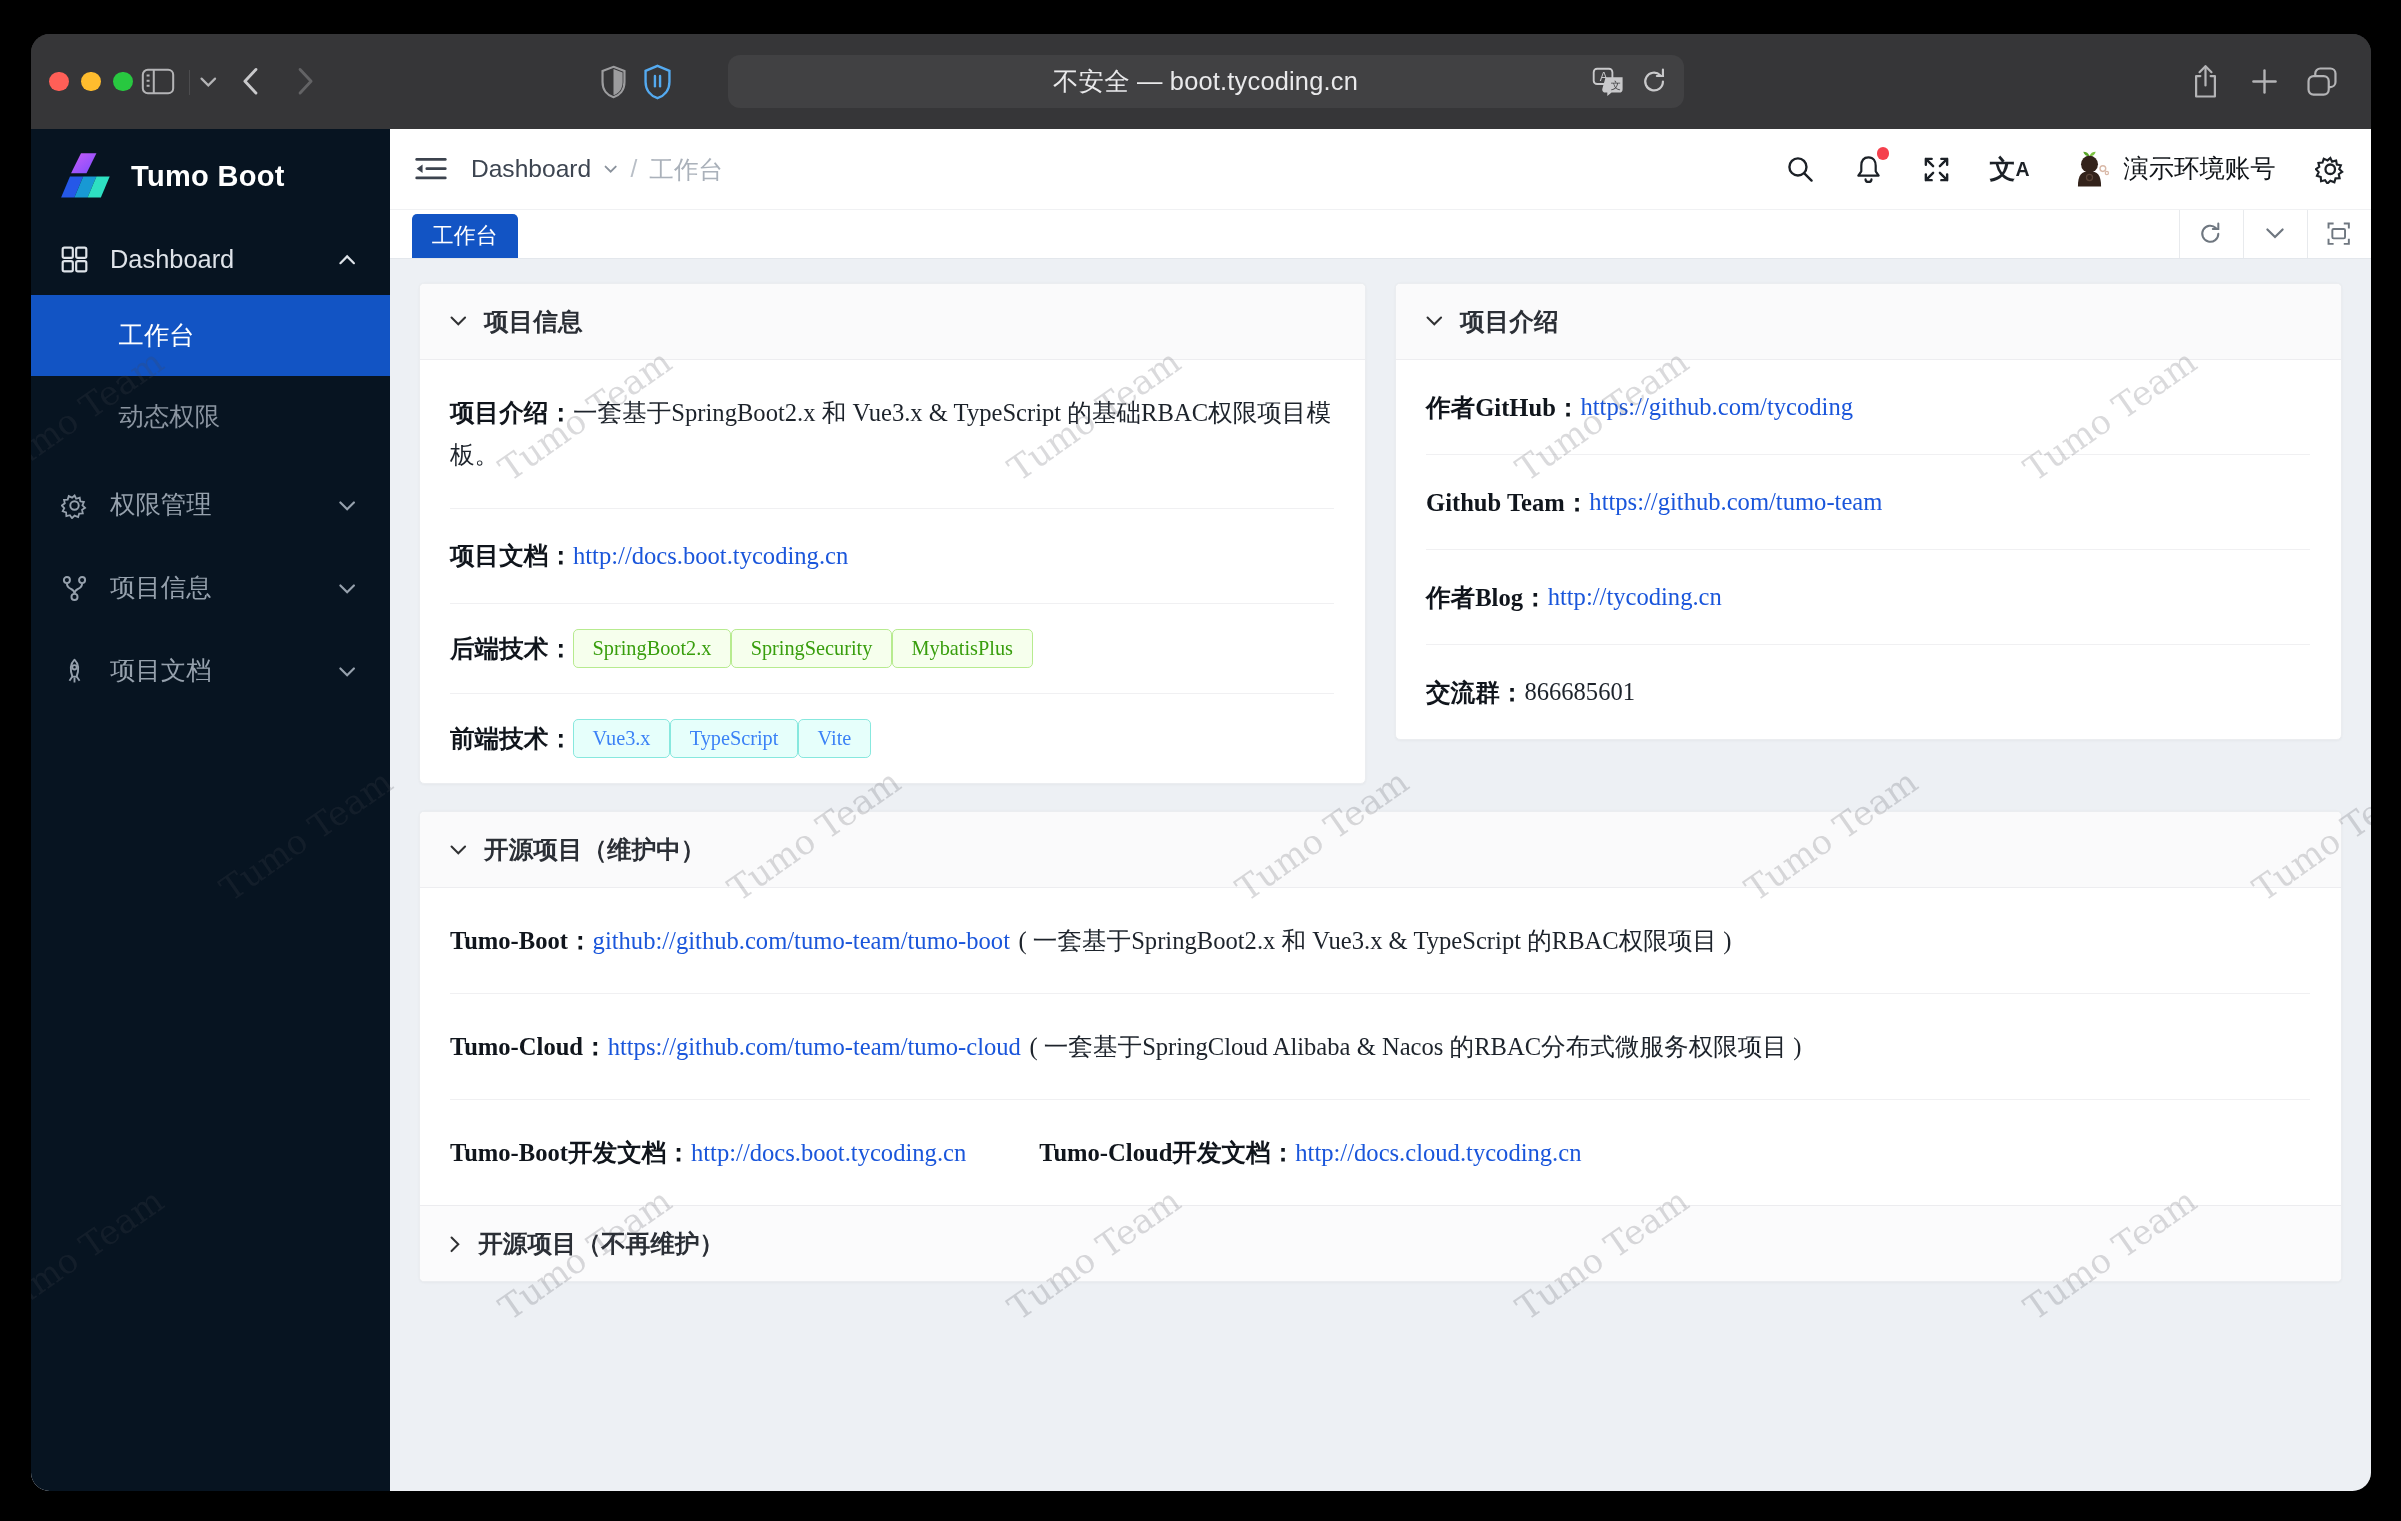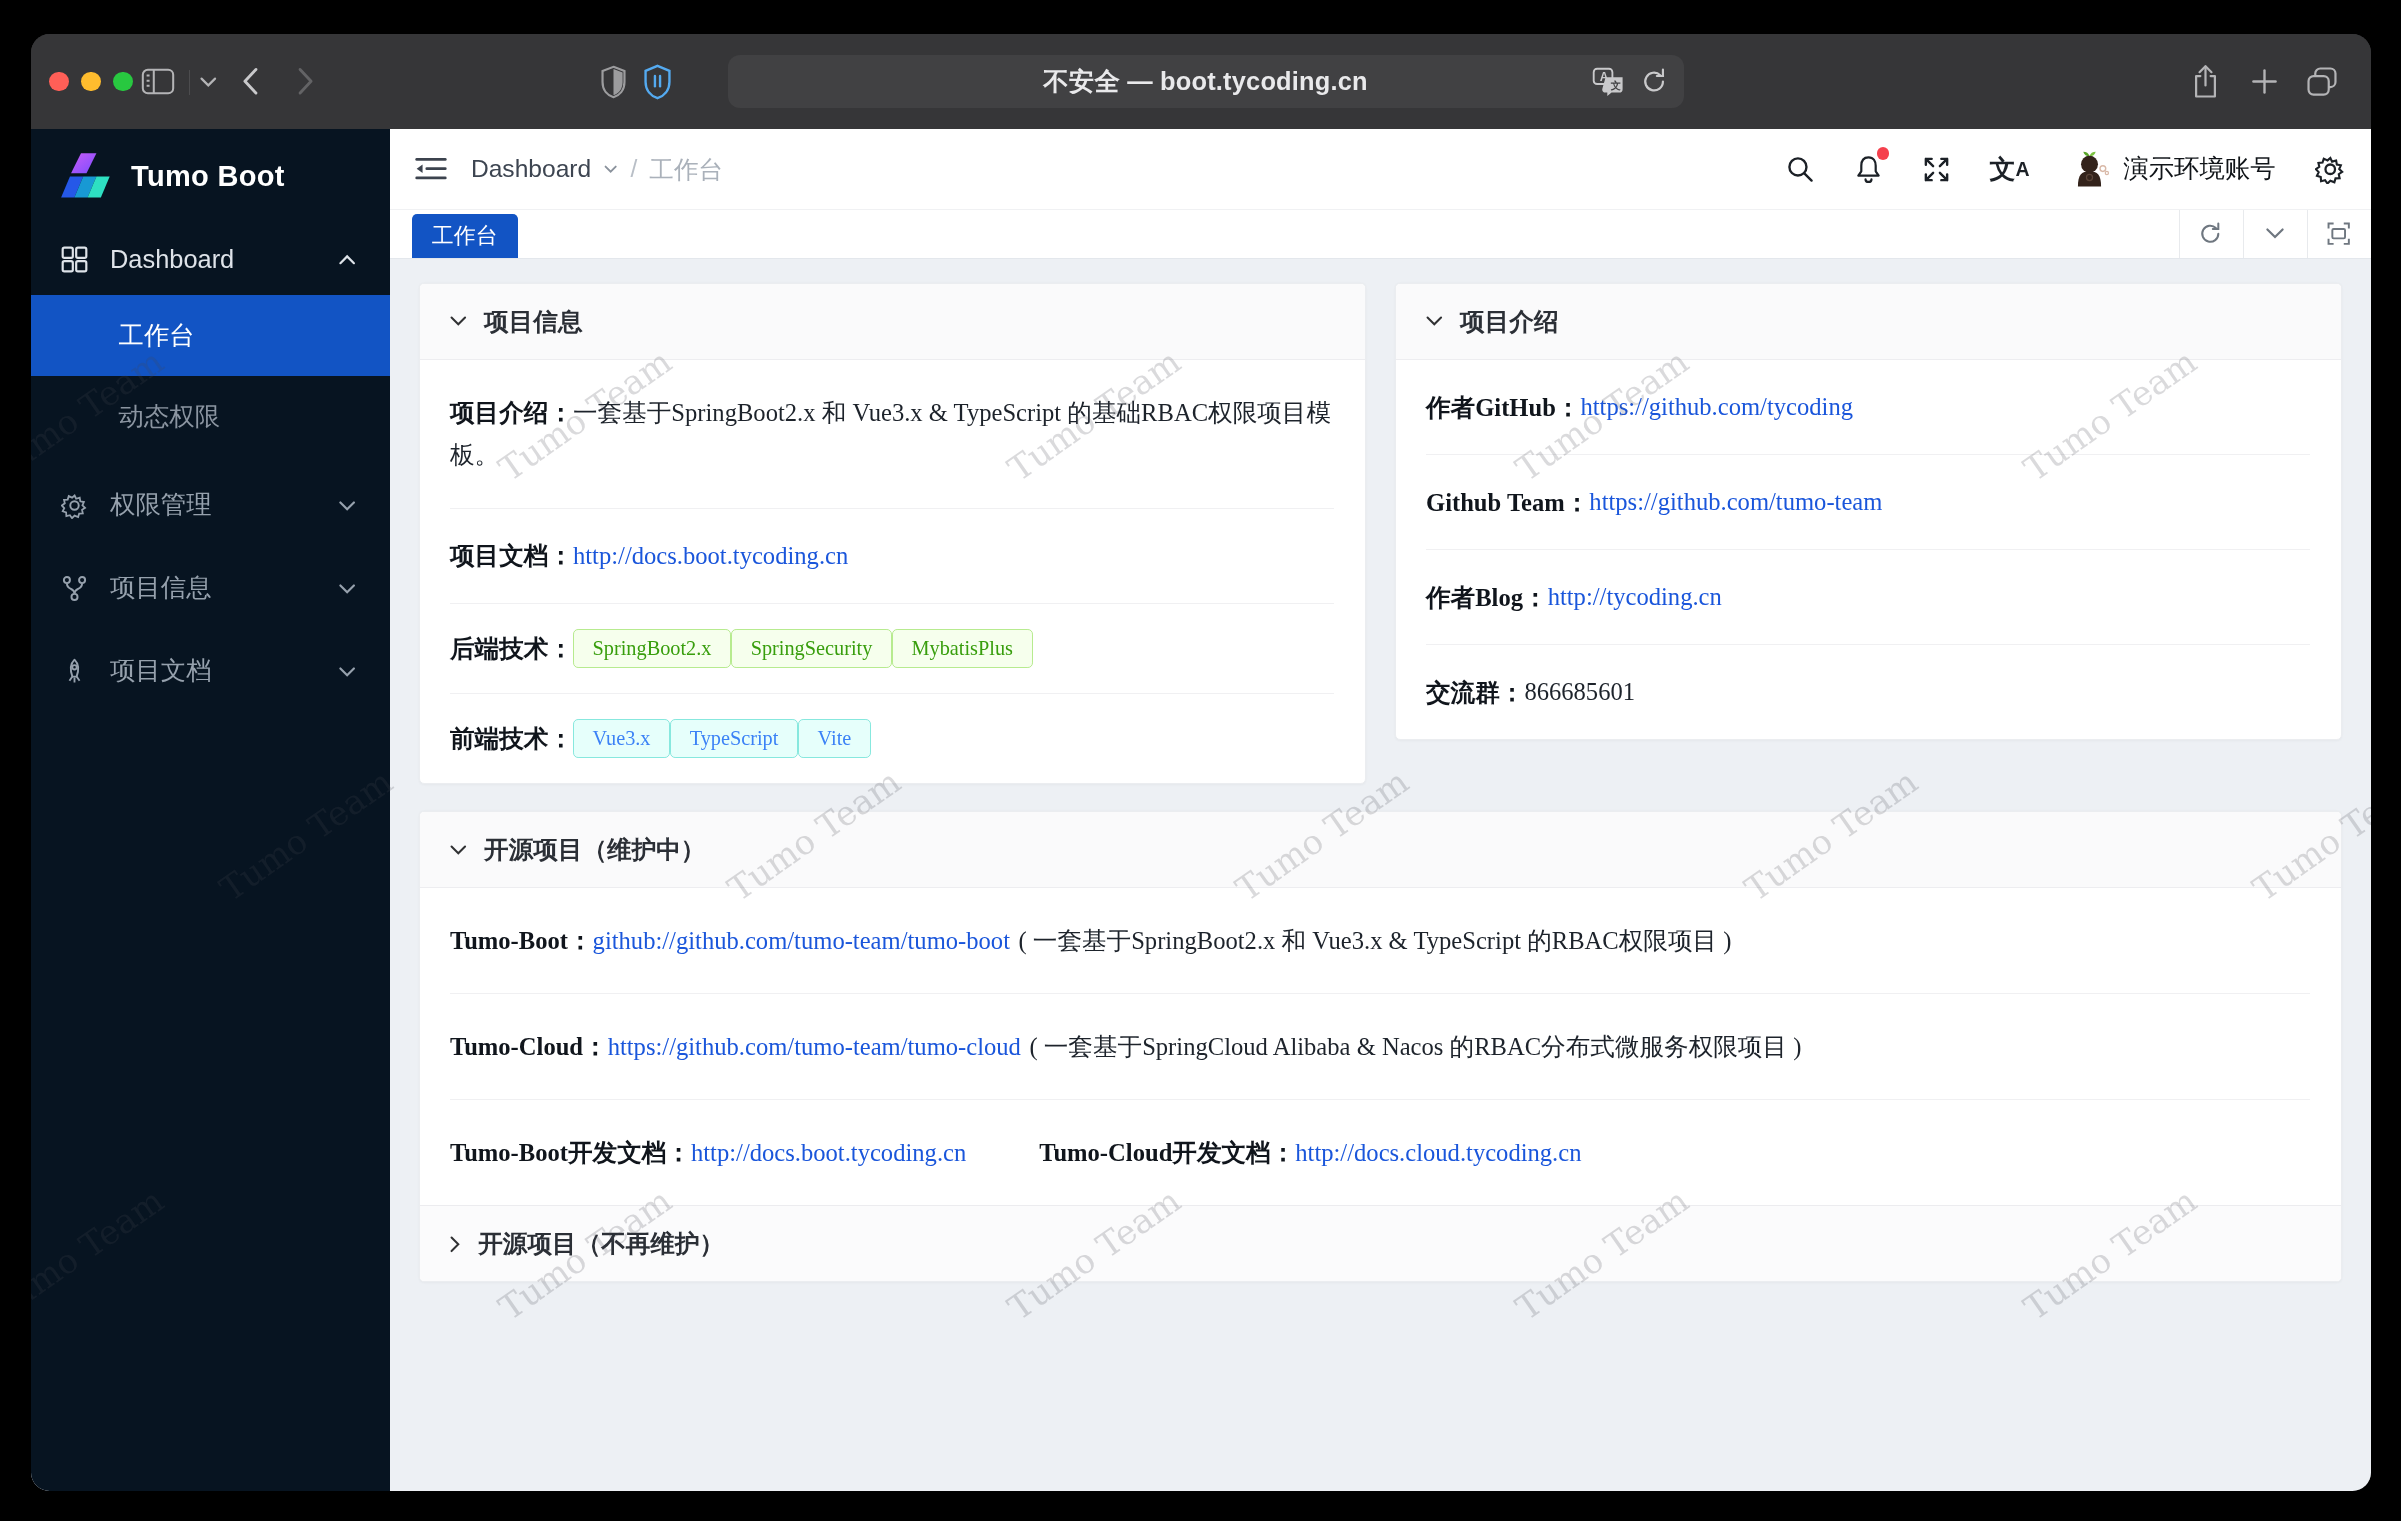--- a/index.html
+++ b/index.html
@@ -10,21 +10,21 @@
             border-radius:18.6px; overflow:hidden; background:#37383a; }
 
   
   .titlebar { position:relative; height:95px; background:#363638; }
   .traffic { position:absolute; left:18.6px; top:0; height:95px; display:flex; align-items:center; gap:12.7px; }
   .tl { width:19.5px; height:19.5px; border-radius:50%; display:inline-block; }
   .tl.red{background:#ff5f57}.tl.yellow{background:#febc2e}.tl.green{background:#28c840}
   .tb-icon { position:absolute; top:0; height:95px; display:flex; align-items:center; color:#b4b4b6; }
   .tb-div { position:absolute; left:158px; top:36px; width:0.8px; height:25.4px; background:#4c4c4e; }
   .urlbar { position:absolute; left:697px; top:21px; width:956px; height:53px; background:#414143;
-            border-radius:12px; display:flex; align-items:center; justify-content:center;font-weight:bold; }
+            border-radius:12px; display:flex; align-items:center; justify-content:center; }
   .url-text { color:#e9e9eb; font-size:25.4px; letter-spacing:0.2px; }
   .url-icons { position:absolute; right:15.3px; top:0; height:53px; display:flex; align-items:center; gap:15.3px; color:#c9c9cb; }
 
   
   .app { position:absolute; left:0; top:95px; right:0; bottom:0; display:flex; background:#edf0f4; }
 
   
   .sidebar { width:359px; background:#071421; flex:0 0 359px; color:#dde2e8; }
   .brand { height:95px; display:flex; align-items:center; gap:18.6px; padding-left:29px; }
   .brand-name { color:#fff; font-size:29px; font-weight:700; letter-spacing:0.3px; }

